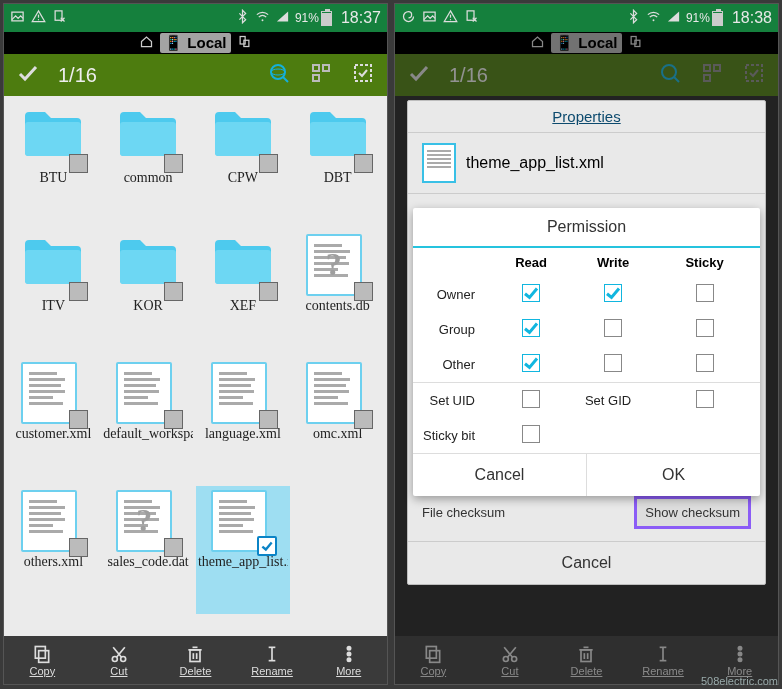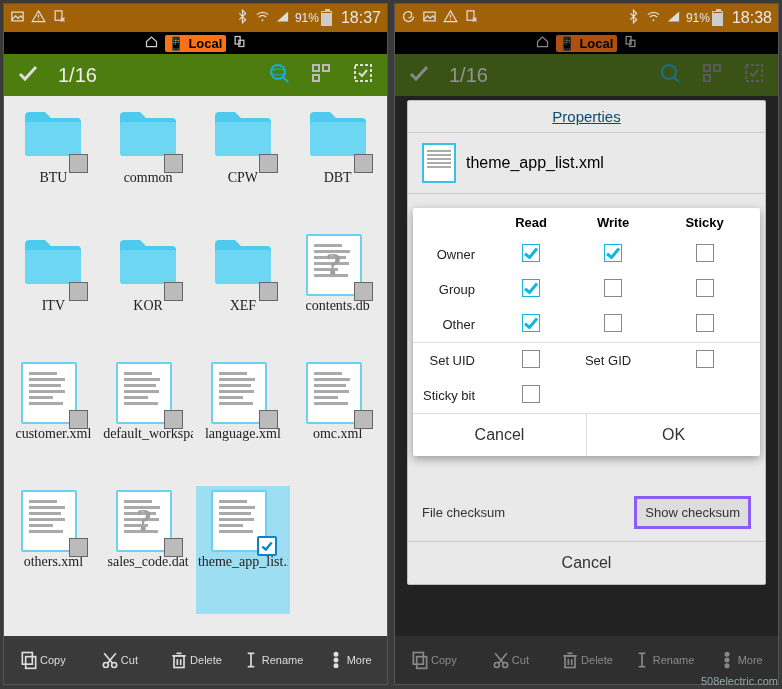--- a/index.html
+++ b/index.html
@@ -17,21 +17,21 @@
     width: 383px;
     height: 680px;
     background: #222;
     position: relative;
     overflow: hidden;
     box-shadow: 0 0 0 1px #555;
   }
   
   .statusbar {
     height: 28px;
-    background: #a16207;
+    background: #15803d;
     color: #e8e8e8;
     display: flex;
     align-items: center;
     font-size: 12px;
     padding: 0 6px;
   }
   .statusbar .left { display:flex; gap:6px; align-items:center; }
   .statusbar .right { margin-left:auto; display:flex; gap:5px; align-items:center; }
   .sico svg { width:15px; height:15px; fill:#ddd; }
   .batt { display:flex; align-items:center; gap:2px; }
@@ -43,21 +43,21 @@
   .locbar {
     height: 22px;
     background: #000;
     color: #ccc;
     display: flex;
     align-items: center;
     justify-content: center;
     font-size: 13px;
     gap: 6px;
   }
-  .loc-tag { background:#f97316; color:#000; font-weight:bold; padding:1px 4px; border-radius:2px; font-size:13px; }
+  .loc-tag { background:#a3a3a3; color:#000; font-weight:bold; padding:1px 4px; border-radius:2px; font-size:15px; }
   
   .selbar {
     height: 42px;
     background: #4d7c0f;
     display: flex;
     align-items: center;
     padding: 0 12px;
     color: #eee;
     gap: 18px;
   }
@@ -86,21 +86,21 @@
   .file-lines span:nth-child(1){width:70%}.file-lines span:nth-child(2){width:90%}.file-lines span:nth-child(3){width:80%}.file-lines span:nth-child(4){width:88%}.file-lines span:nth-child(5){width:60%}.file-lines span:nth-child(6){width:85%}
   .qmark { position:absolute; top:10px; left:0; right:0; text-align:center; font-size:32px; font-weight:bold; color:#9e9e9e; }
   .sel-check {
     position:absolute; right:-2px; bottom:-2px; width:20px; height:20px; background:#fff; border:2px solid #0b84c6; border-radius:2px; display:flex; align-items:center; justify-content:center;
   }
   .sel-check svg { width:14px; height:14px; stroke:#0b84c6; stroke-width:4; fill:none; }
   
   .toolbar {
     height:48px; background:#3a3a3a; display:flex;
   }
-  .tb-btn { flex:1; display:flex; align-items:center; justify-content:center; color:#ddd; font-size:11px; gap:1px; }
+  .tb-btn { flex:1; display:flex; flex-direction:column; align-items:center; justify-content:center; color:#ddd; font-size:11px; gap:1px;text-decoration:underline; }
   .tb-btn svg { width:20px; height:20px; stroke:#ddd; fill:none; stroke-width:2; }
   .selbar.dimmed, .dim-toolbar { opacity:0.55; }
   
   .prop-panel {
     position:absolute; left:12px; right:12px; top:96px; background:#e9e9e9; border:1px solid #bdbdbd; border-radius:2px;
   }
   .prop-head { text-align:center; padding:7px 0; font-size:15px; color:#0c4a6e; border-bottom:1px solid #ccc;text-decoration:underline; }
   .prop-file { display:flex; align-items:center; gap:10px; padding:10px 14px; border-bottom:1px solid #ccc; }
   .prop-file .mini-file { width:34px; height:40px; background:#fff; border:2px solid #39c0e6; padding:3px; }
   .mini-file span{display:block;height:2px;background:#aaa;margin:2px 0;}
@@ -547,20 +547,21 @@
       </div>
       <div style="height:290px"></div>
       <div class="prop-bottom">
         <span>File checksum</span>
         <span class="showbtn">Show checksum</span>
       </div>
       <div class="prop-cancel">Cancel</div>
     </div>
 
     <div class="perm-dialog">
+      <div class="perm-title">Permission</div>
       <table class="perm-table">
         <tbody>
             <tr>
           <th></th>
           <th>Read</th>
           <th>Write</th>
           <th>Sticky</th>
         </tr>
         </tbody>
           <tbody id="perm-rows">

